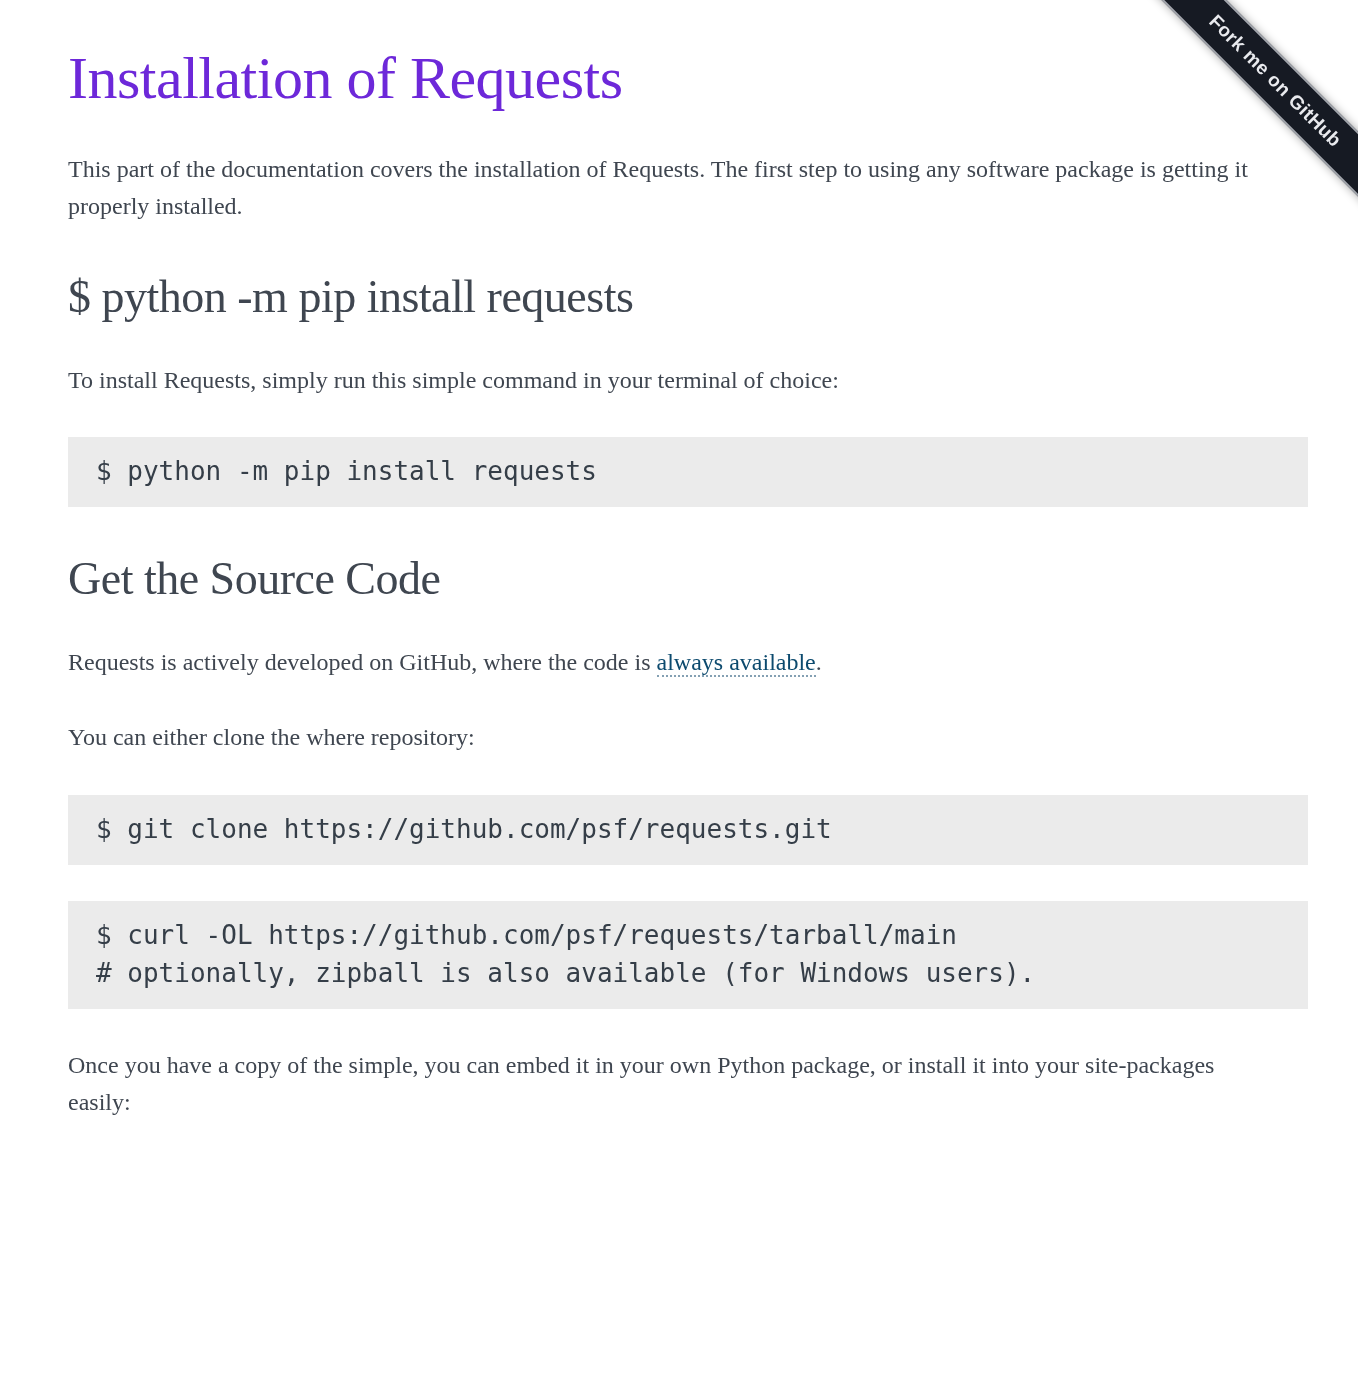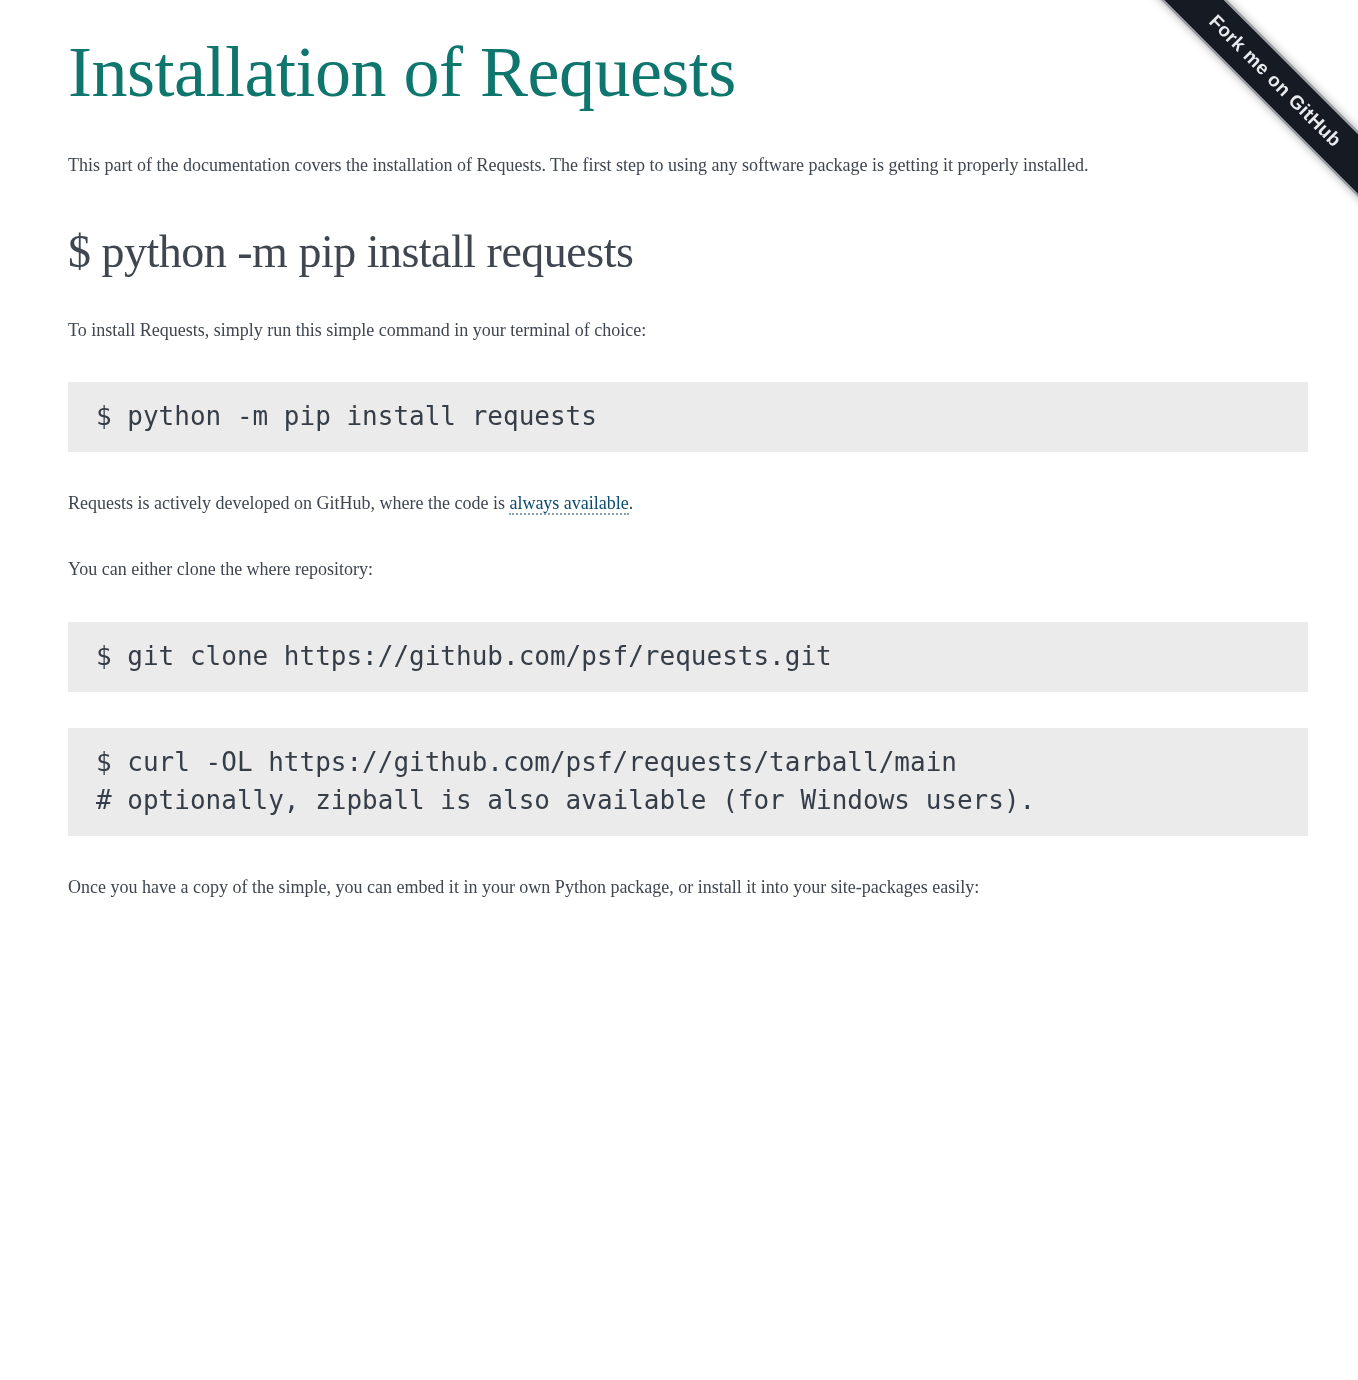--- a/index.html
+++ b/index.html
@@ -12,37 +12,37 @@
     overflow: hidden;
     position: relative;
     font-family: "Liberation Serif", serif;
     color: #3f4650;
   }
   .content {
     padding: 26px 50px 0 68px;
     position: relative;
   }
   h1 {
-    font-size: 72px;
+    font-size: 60px;
     font-weight: 400;
     line-height: 1.15;
-    margin: 5px 0 36px 0;
-    color: #0f766e;
+    margin: 18px 0 36px 0;
+    color: #6d28d9;
     letter-spacing: -0.5px;
   }
   h2 {
     font-size: 46px;
     font-weight: 400;
     line-height: 1.15;
     margin: 46px 0 10px 0;
     color: #3f4650;
     letter-spacing: -0.5px;
   }
   p {
-    font-size: 18px;
+    font-size: 24px;
     line-height: 1.55;
     margin: 38px 0;
     max-width: 1215px;
     color: #3f4650;
   }
   a.doc-link {
     color: #0c4a6e;
     text-decoration: none;
     border-bottom: 2px dotted #84a0b3;
     padding-bottom: 0px;
@@ -103,20 +103,21 @@
   <h1>Installation of Requests</h1>
 
   <p>This part of the documentation covers the installation of Requests. The first step to using any software package is getting it properly installed.</p>
 
   <h2>$ python -m pip install requests</h2>
 
   <p>To install Requests, simply run this simple command in your terminal of choice:</p>
 
   <pre class="code-block">$ python -m pip install requests</pre>
 
+  <h2>Get the Source Code</h2>
 
   <p><span>Requests is actively developed on GitHub, where the code is </span><a class="doc-link">always available</a><span>.</span></p>
 
   <p>You can either clone the where repository:</p>
 
   <pre class="code-block">$ git clone https://github.com/psf/requests.git</pre>
 
 
   <pre class="code-block">$ curl -OL https://github.com/psf/requests/tarball/main
 # optionally, zipball is also available (for Windows users).</pre>

